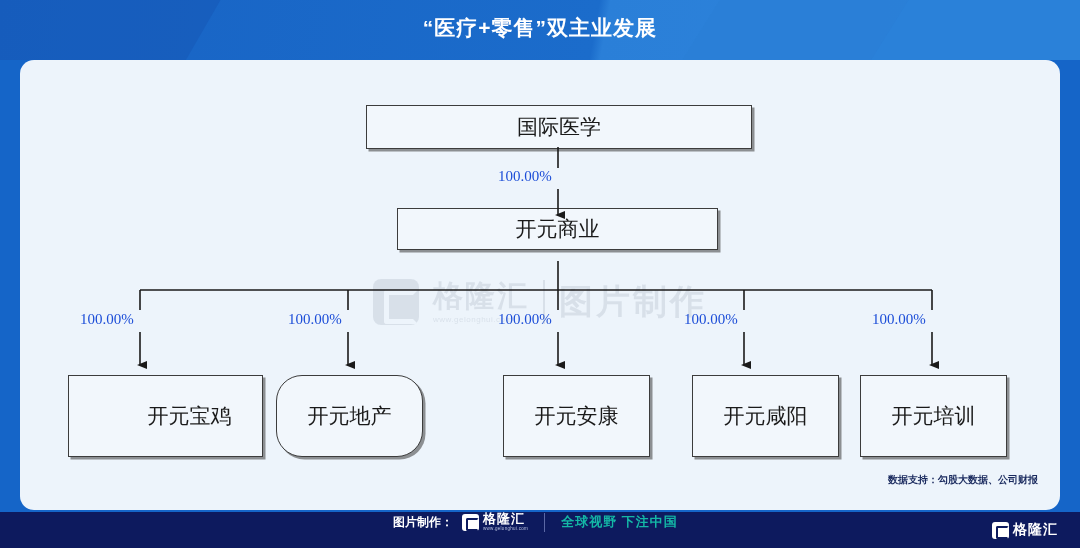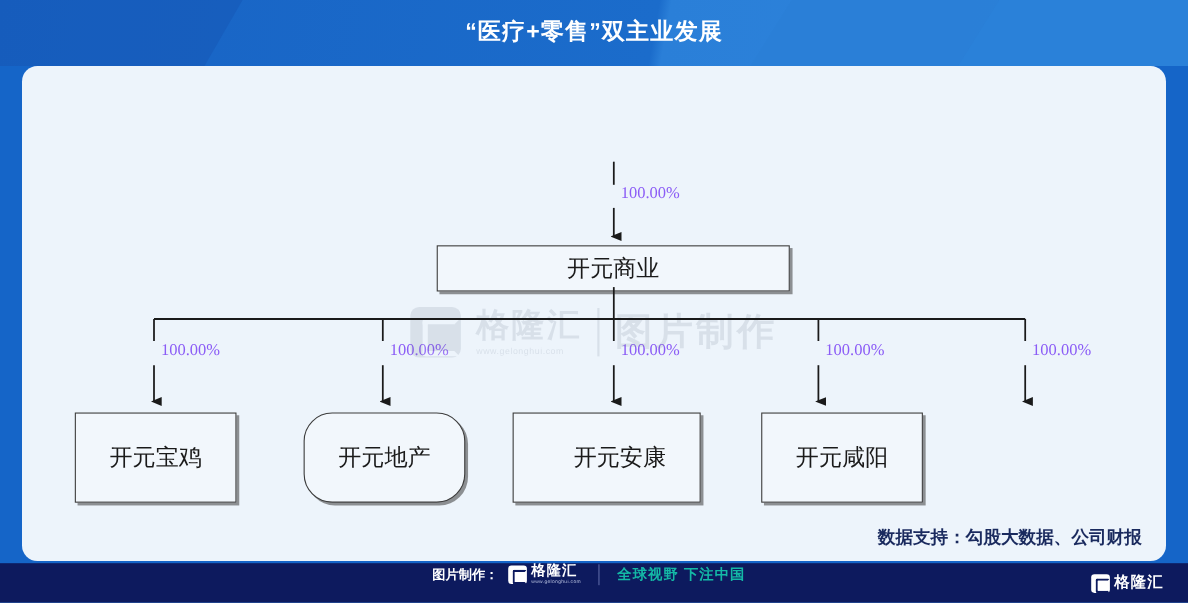--- a/index.html
+++ b/index.html
@@ -66,28 +66,28 @@
 
   .node{
     position:absolute;background:#f2f7fc;
     border:1.5px solid #3c3c3c;
     box-shadow:2.5px 2.5px 0 rgba(60,60,60,.55);
     display:flex;align-items:center;justify-content:center;
     font-family:"Liberation Serif","DejaVu Serif",serif;
     color:#1a1a1a;white-space:nowrap;
   }
   .node-root{left:346px;top:45px;width:384px;height:42px;font-size:21px;}
-  .node-mid{left:377px;top:163px;width:319px;height:40px;font-size:21px;}
+  .node-mid{left:377px;top:148px;width:319px;height:40px;font-size:21px;}
   .node-leaf{top:315px;width:145px;height:80px;font-size:21px;}
 
   .pct{
     position:absolute;
     font-family:"Liberation Serif","DejaVu Serif",serif;
-    font-size:15px;color:#8b5cf6;white-space:nowrap;
-    text-align:right;
+    font-size:15px;color:#1d4ed8;white-space:nowrap;
+    text-align:left;
   }
 </style>
 </head>
 <body>
 
 <div class="header">
   <div class="diag3"></div>
   <div class="diag1"></div>
   <div class="diag2"></div>
 </div>
@@ -128,37 +128,39 @@
       <line x1="912" y1="230" x2="912" y2="250"></line>
 
       <line x1="120" y1="272" x2="120" y2="305" marker-end="url(#ah)"></line>
       <line x1="328" y1="272" x2="328" y2="305" marker-end="url(#ah)"></line>
       <line x1="538" y1="272" x2="538" y2="305" marker-end="url(#ah)"></line>
       <line x1="724" y1="272" x2="724" y2="305" marker-end="url(#ah)"></line>
       <line x1="912" y1="272" x2="912" y2="305" marker-end="url(#ah)"></line>
     </g>
   </svg>
 
+  <div class="node node-root">国际医学</div>
 
   <div class="node node-mid">开元商业</div>
 
-  <div class="node node-leaf" style="left:48px;">开元宝鸡</div>
+  <div class="node node-leaf" style="left:48px;padding-left:48px;">开元宝鸡</div>
   <div class="node node-leaf" style="left:256px;border-radius:26px;">开元地产</div>
-  <div class="node node-leaf" style="left:446px;padding-left:24px;">开元安康</div>
+  <div class="node node-leaf" style="left:483px;">开元安康</div>
   <div class="node node-leaf" style="left:672px;">开元咸阳</div>
+  <div class="node node-leaf" style="left:840px;">开元培训</div>
 
   <div class="pct" style="left:478px;top:108px;width:120px;">100.00%</div>
 
   <div class="pct" style="left:60px;top:251px;width:120px;">100.00%</div>
   <div class="pct" style="left:268px;top:251px;width:120px;">100.00%</div>
   <div class="pct" style="left:478px;top:251px;width:120px;">100.00%</div>
   <div class="pct" style="left:664px;top:251px;width:120px;">100.00%</div>
   <div class="pct" style="left:852px;top:251px;width:120px;">100.00%</div>
 
-  <div style="position:absolute;right:22px;bottom:10px;font-size:16px;font-weight:bold;color:#1a2a5e;white-space:nowrap;z-index:3;">数据支持：勾股大数据、公司财报</div>
+  <div style="position:absolute;right:22px;bottom:23px;font-size:10px;font-weight:bold;color:#1a2a5e;white-space:nowrap;z-index:3;">数据支持：勾股大数据、公司财报</div>
 </div>
 
 <div style="position:absolute;left:0;top:512px;width:1080px;height:36px;background:#0d1a5e;">
 
   <div style="position:absolute;left:393px;top:0;height:20px;display:flex;align-items:center;gap:9px;">
     <span style="color:#ffffff;font-size:12px;font-weight:bold;white-space:nowrap;">图片制作：</span>
 
     <span style="display:flex;align-items:center;gap:4px;">
       <span style="position:relative;display:inline-block;width:17px;height:17px;border-radius:3px;background:#ffffff;flex:none;">
         <span style="position:absolute;left:4px;top:4px;width:9px;height:9px;border:2.5px solid #0d1a5e;border-right-color:transparent;border-radius:2px;display:block;"></span>

